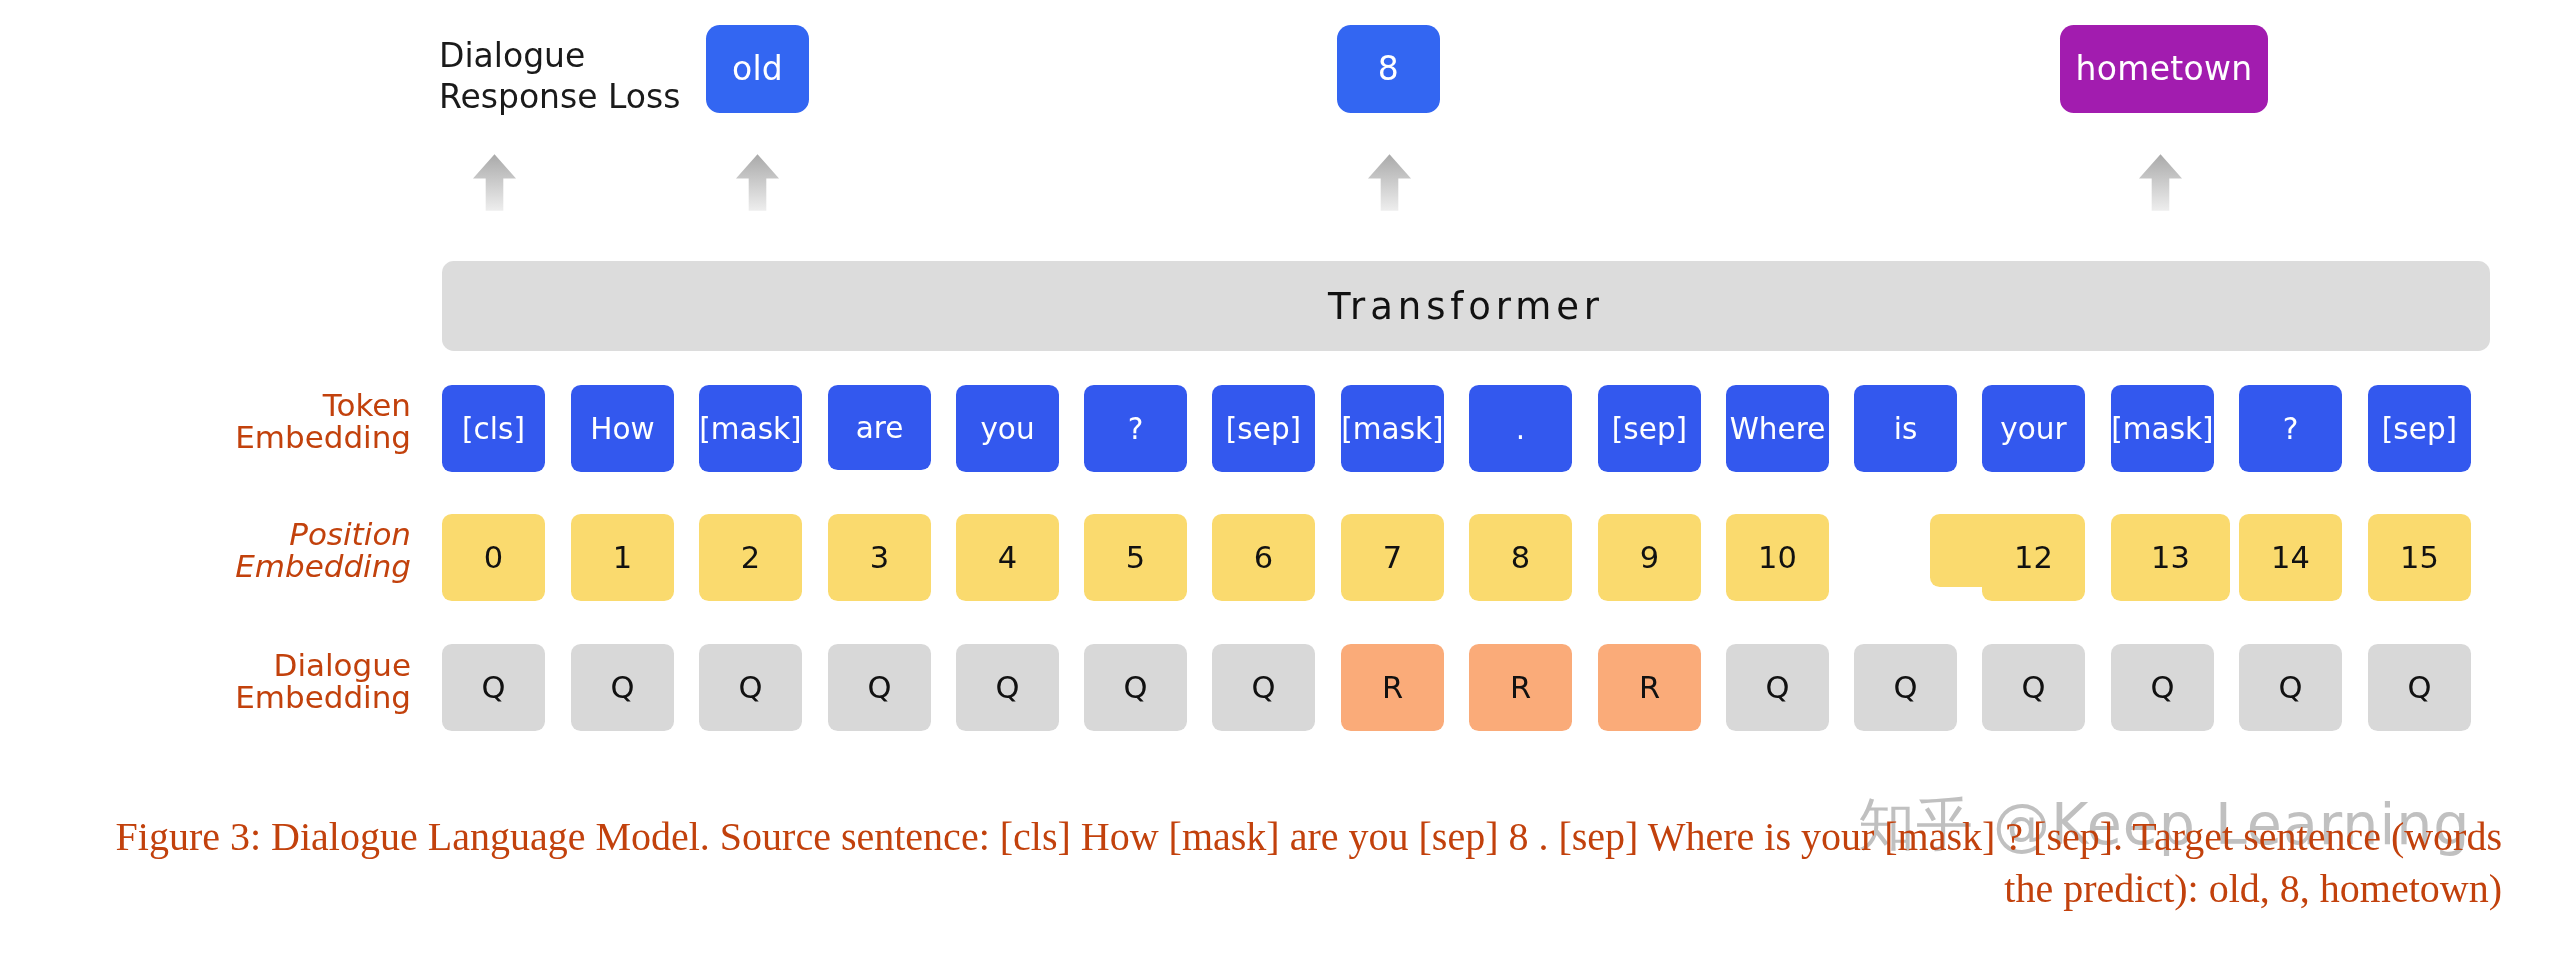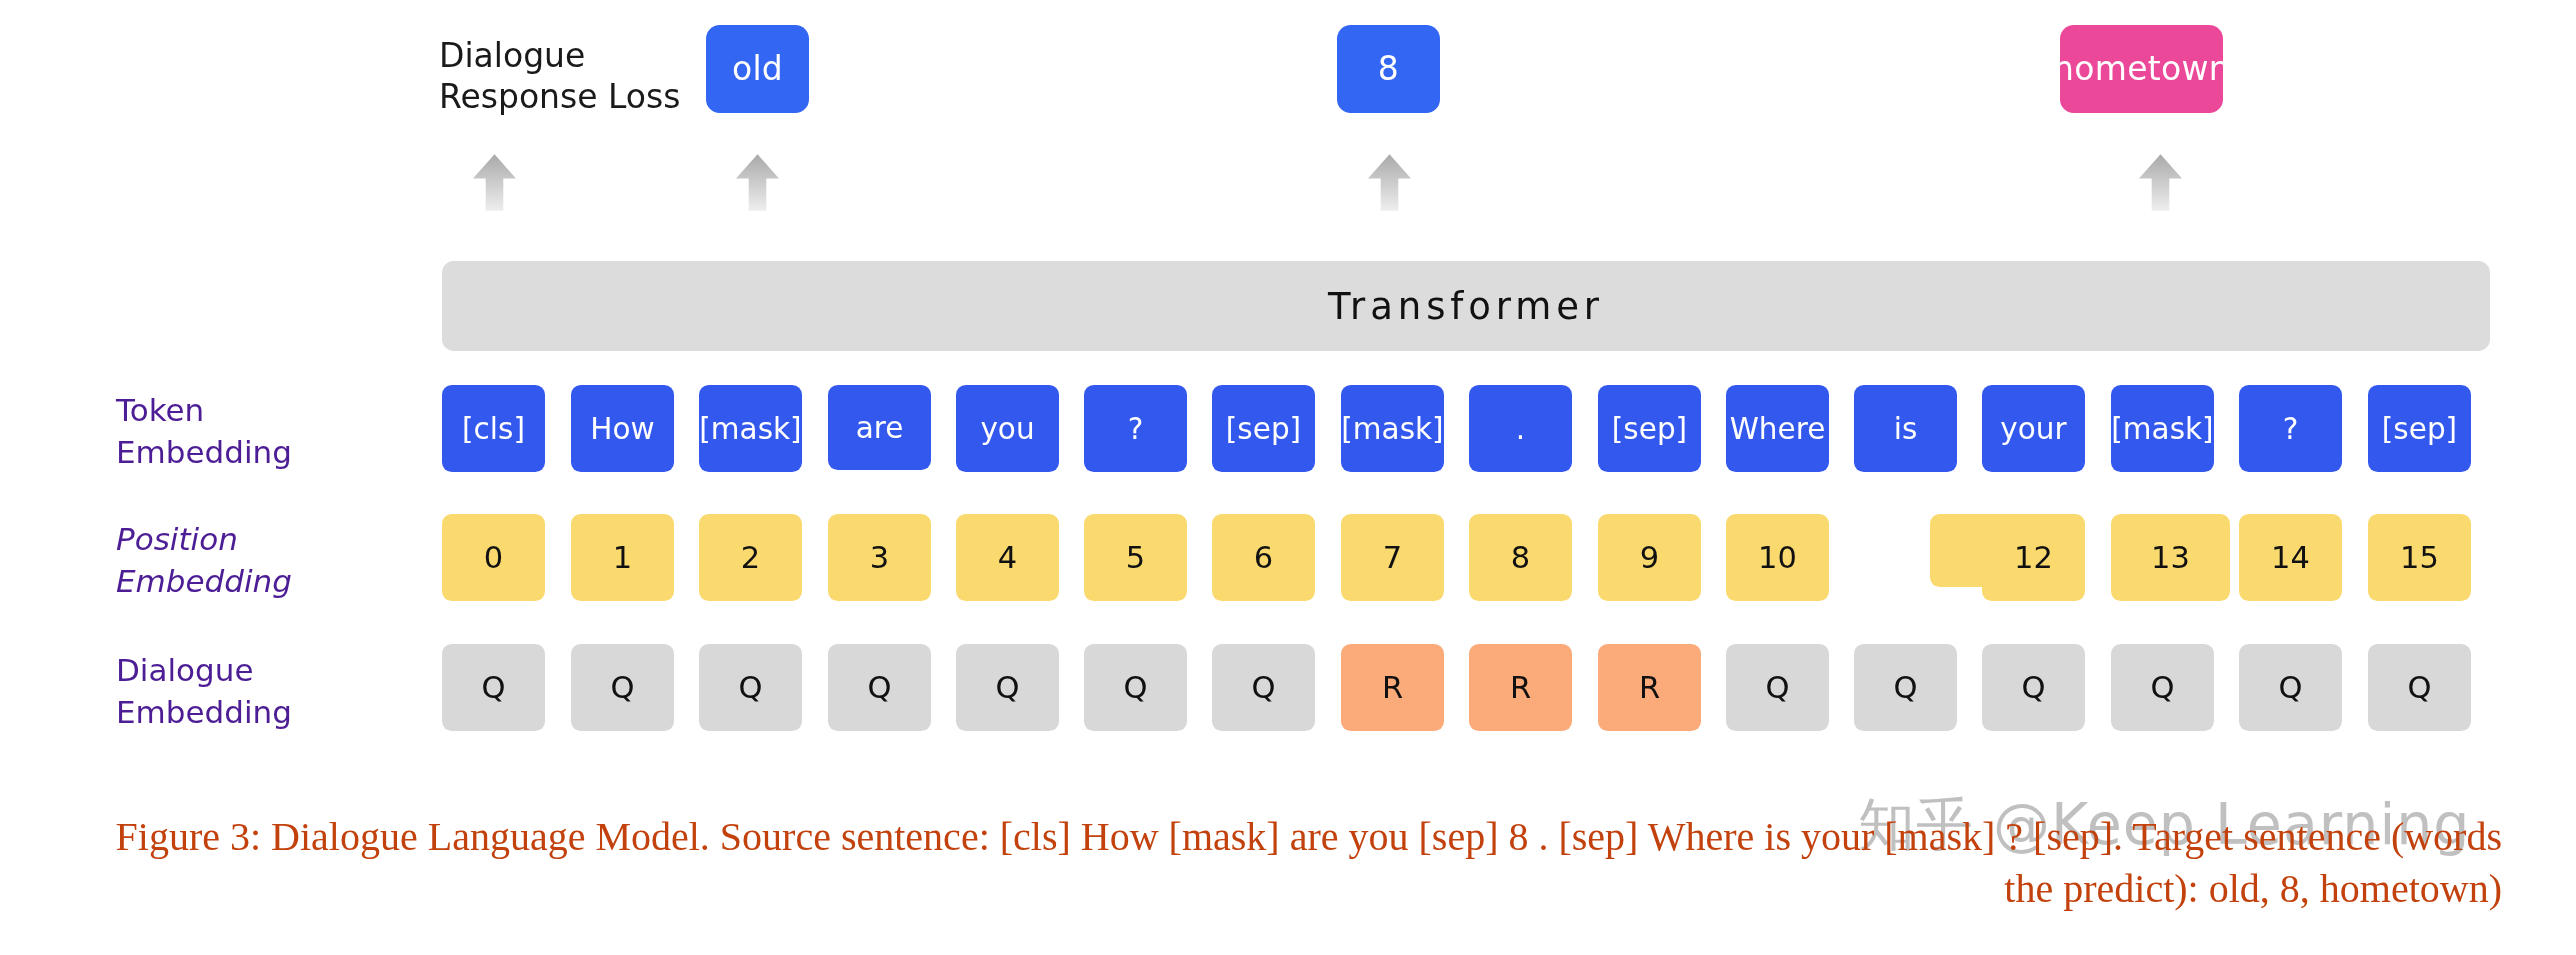--- a/index.html
+++ b/index.html
@@ -63,25 +63,25 @@
     color: #111111;
     font-size: 37px;
     letter-spacing: 4.9px;
     font-family: "DejaVu Sans", sans-serif;
   }
 
   
   .row-label {
     position: absolute;
     font-size: 31px;
-    line-height: 42px;
-    font-family: "DejaVu Sans", sans-serif;
-    color: #4c1d95;
+    line-height: 32px;
+    font-family: "DejaVu Sans", sans-serif;
+    color: #c2410c;
     white-space: pre-line;
-    text-align: left;
+    text-align: right;
   }
 
   
   .cell {
     position: absolute;
     display: flex;
     align-items: center;
     justify-content: center;
     box-sizing: border-box;
     white-space: nowrap;
@@ -138,21 +138,21 @@
 </style>
 </head>
 <body>
 
 <div class="loss-label" style="left:439px; top:35px; width:265px;">Dialogue
 Response Loss</div>
 
 <div id="predictions-layer">
     <div class="pred-box" style="left: 706px; top: 24.6px; width: 103px; height: 88px; background: rgb(51, 102, 242);">old</div>
     <div class="pred-box" style="left: 1337px; top: 24.6px; width: 103px; height: 88px; background: rgb(51, 102, 242);">8</div>
-    <div class="pred-box" style="left: 2060px; top: 24.6px; width: 163px; height: 88px; background: #ec4899;">hometown</div>
+    <div class="pred-box" style="left: 2060px; top: 24.6px; width: 208px; height: 88px; background: #a21caf;">hometown</div>
   </div>
 
 <div id="arrows-layer">
     <div class="arrow-wrap" style="left: 472px; top: 154px;">
       <svg width="45" height="57" viewBox="0 0 46 58">
         <defs>
           <linearGradient id="ag-arrow-loss" x1="0" y1="0" x2="0" y2="1">
             <stop offset="0%" stop-color="#a9a9a9"></stop>
             <stop offset="100%" stop-color="#eeeeee"></stop>
           </linearGradient>

